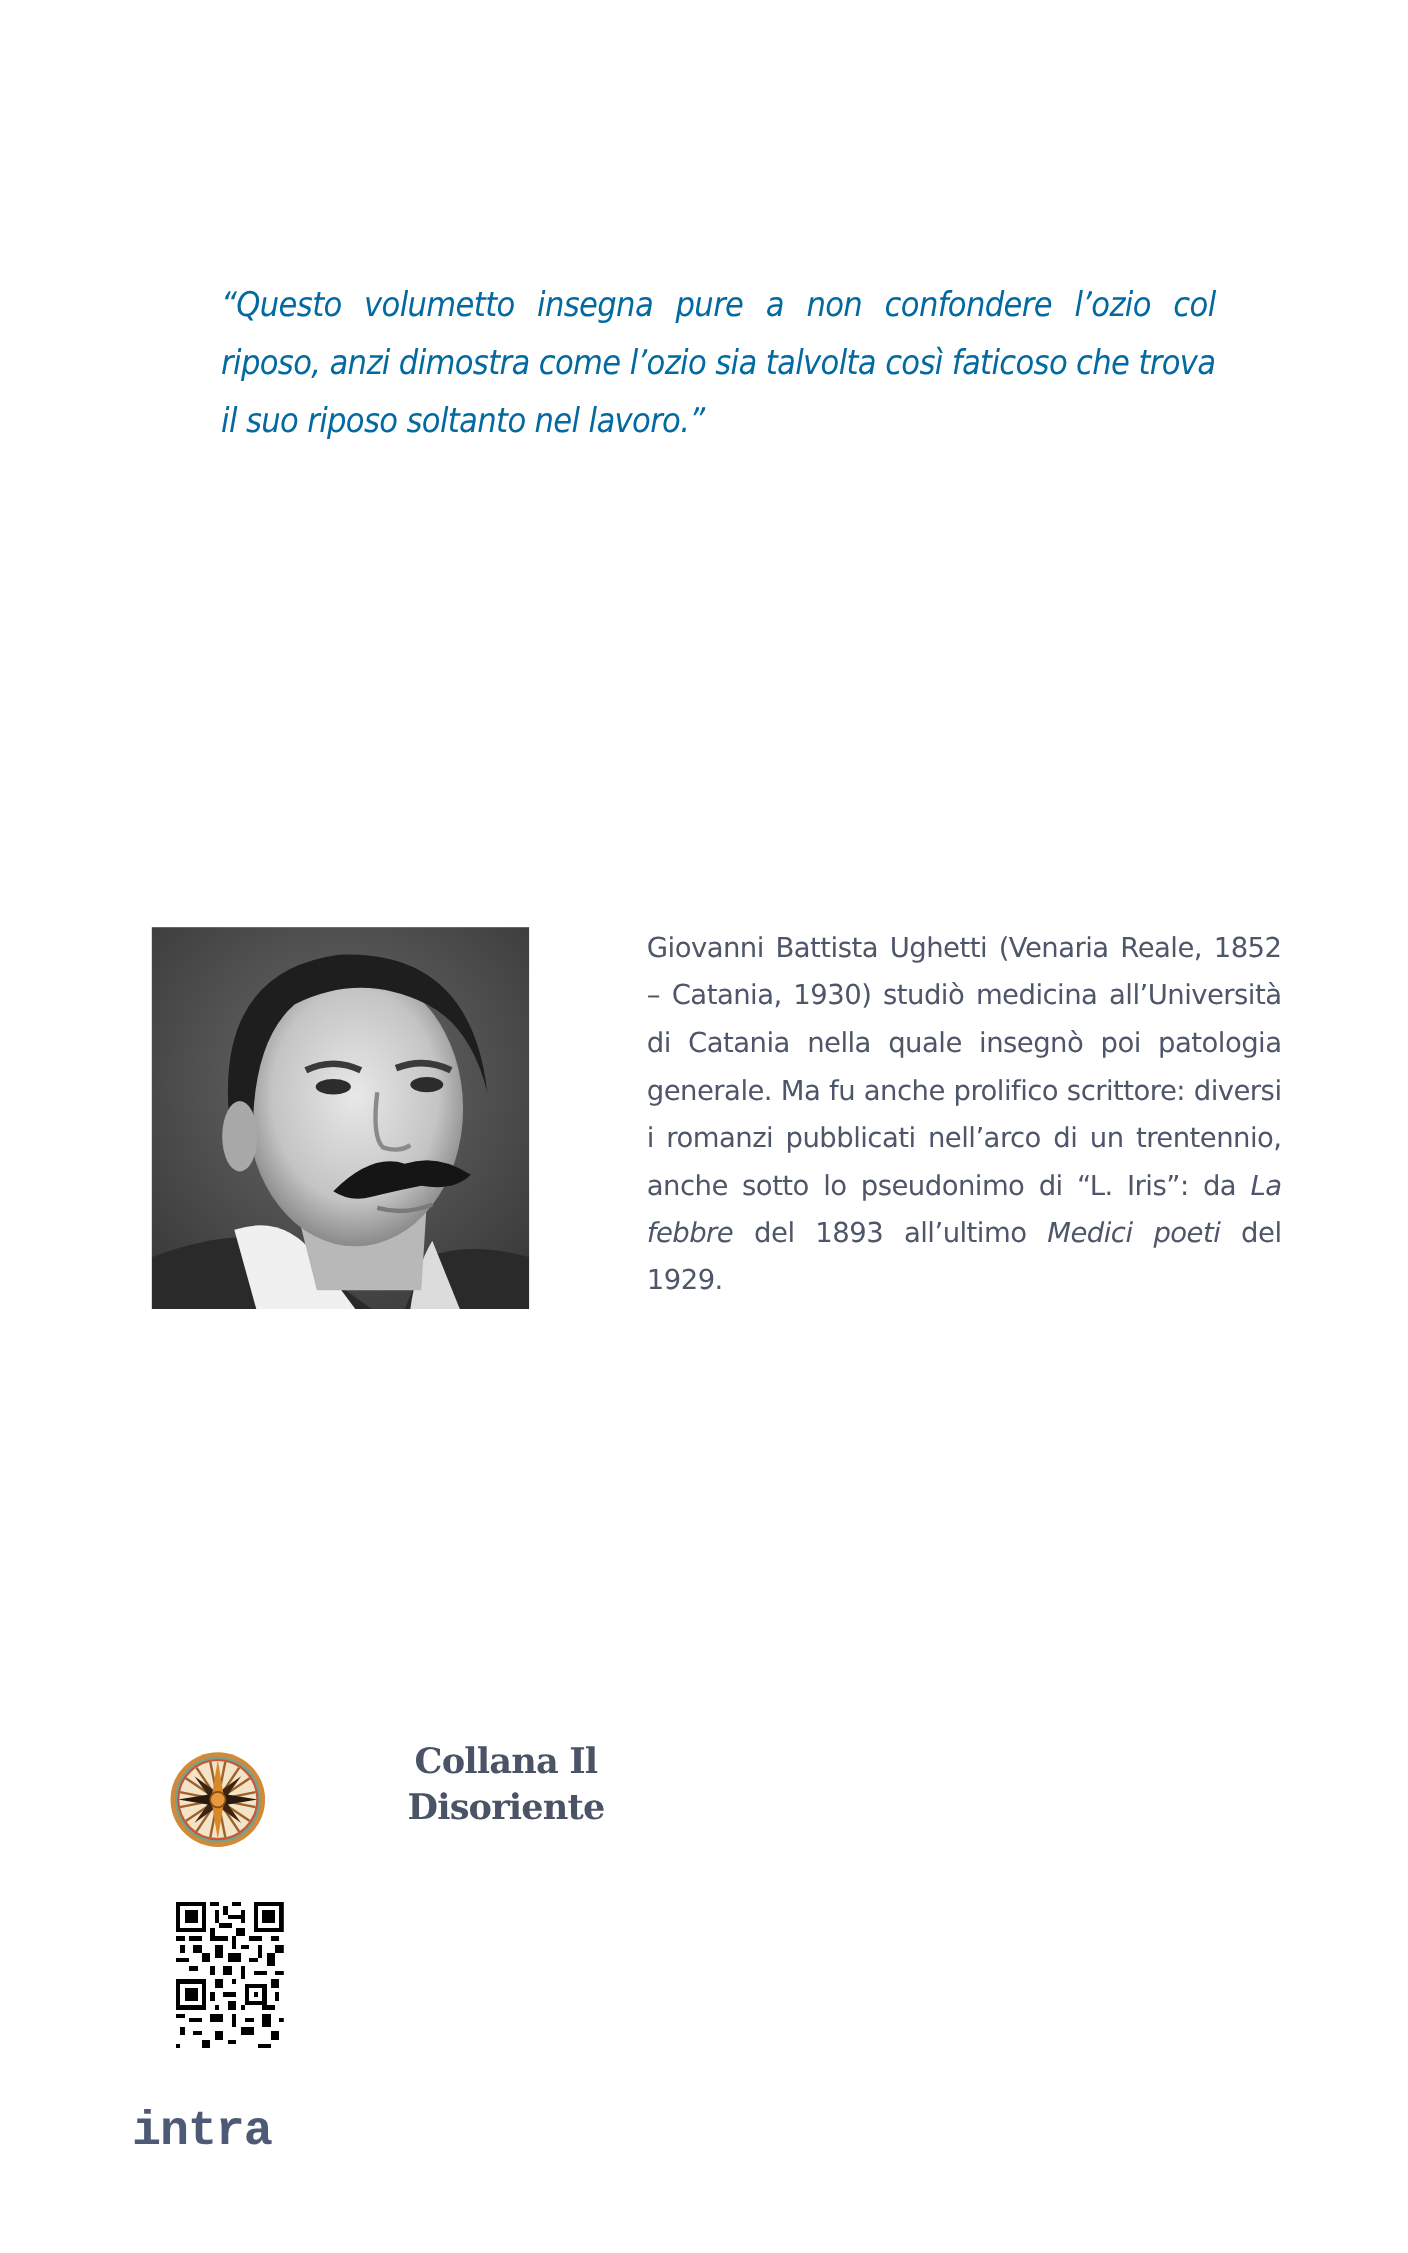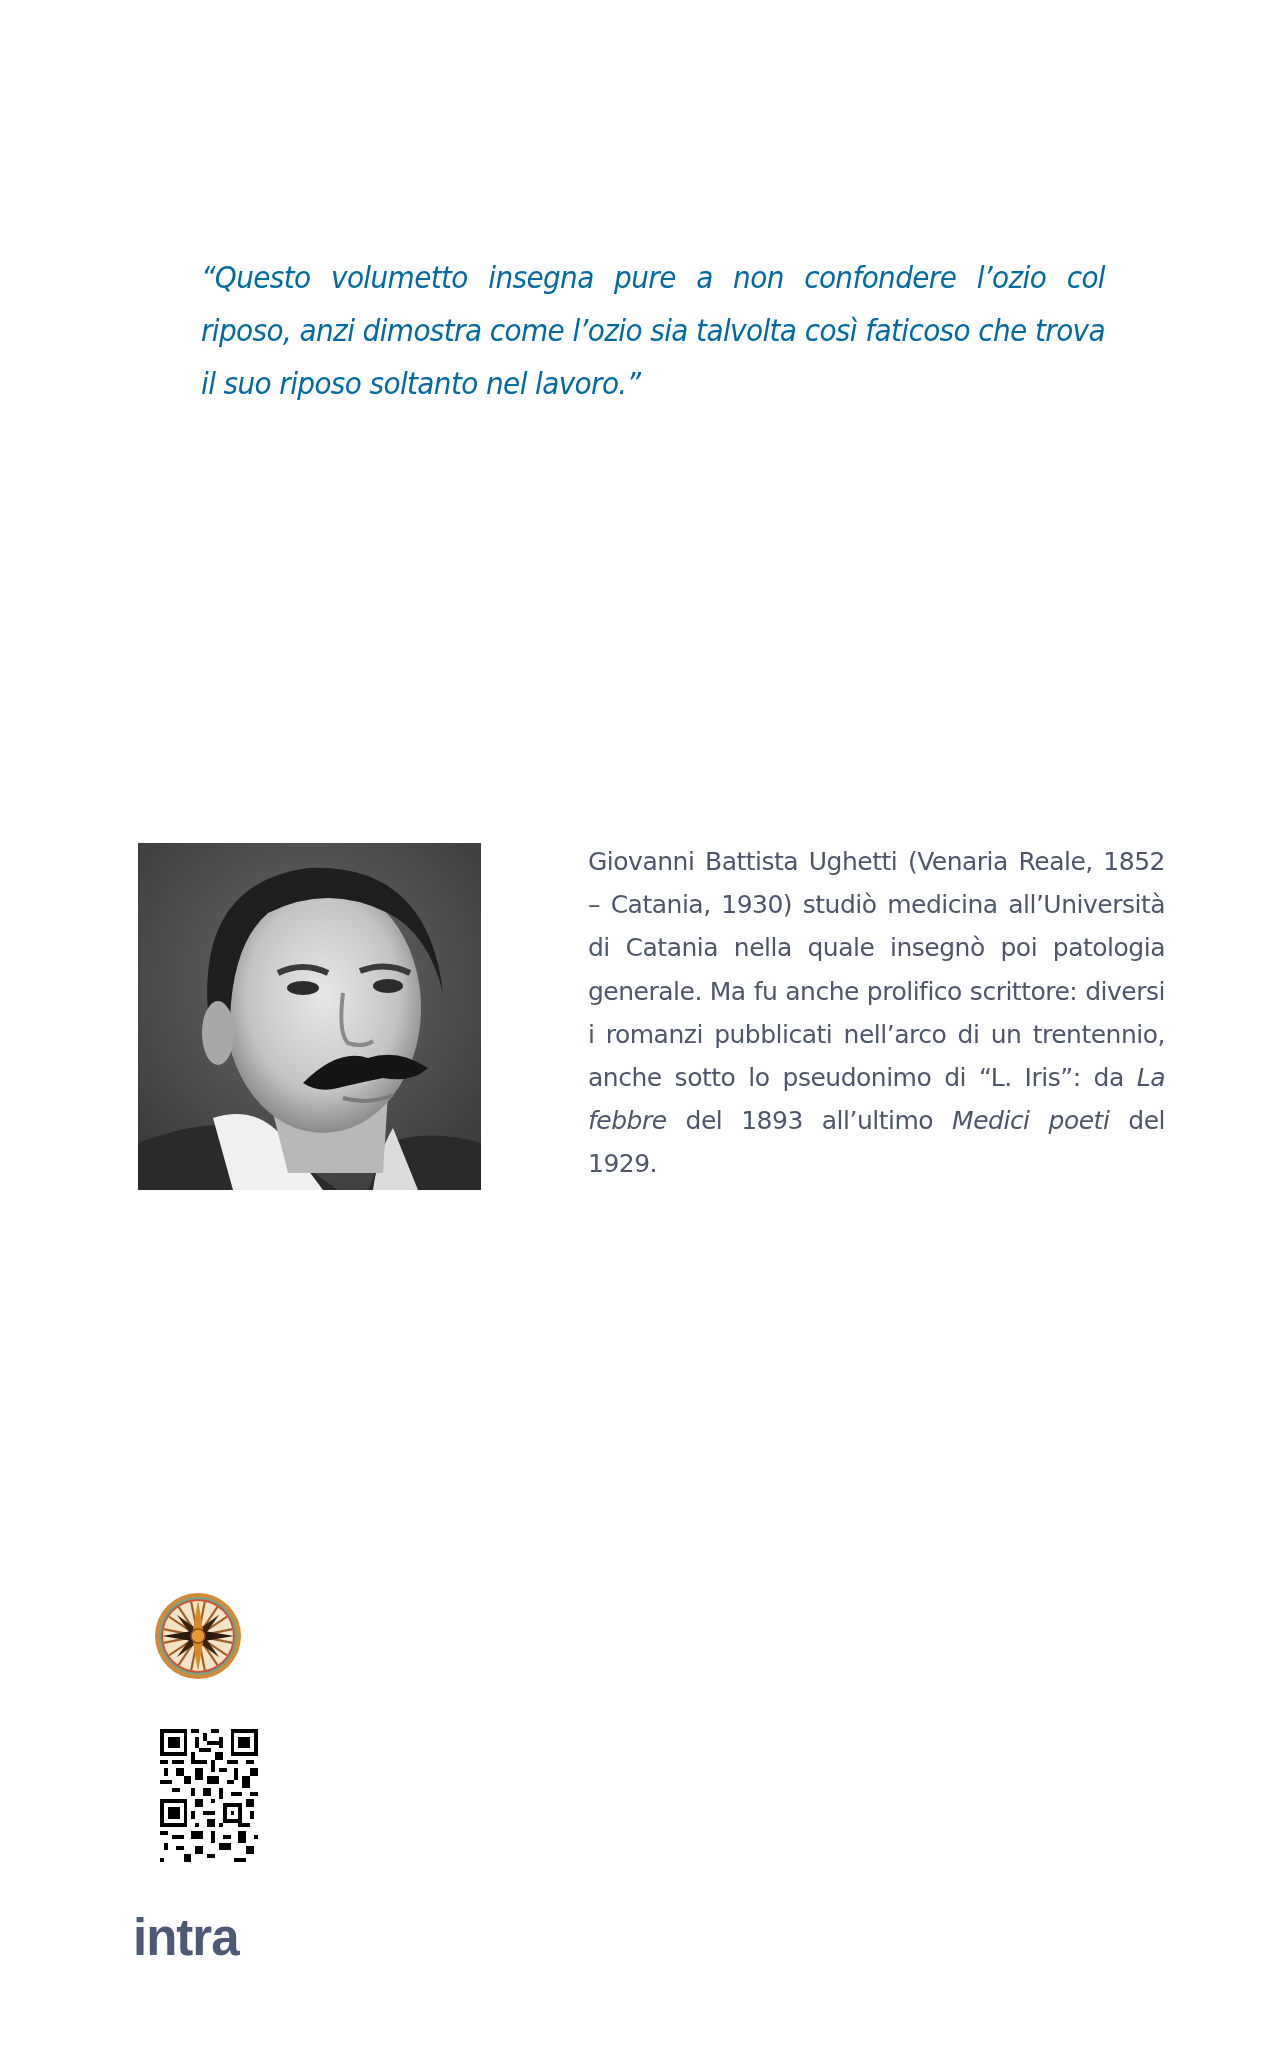--- a/index.html
+++ b/index.html
@@ -31,23 +31,23 @@
       position: absolute; left: 154px; top: 1592px; width: 88px; height: 88px;
     }
     .collana {
       position: absolute; left: 290px; top: 1580px; width: 340px; text-align: center;
       font-family: "DejaVu Serif", "Liberation Serif", serif; color: #4b5366;
     }
     .collana .title { font-size: 32px; font-weight: bold; line-height: 42px; letter-spacing: -0.8px; }
     .collana .subtitle { font-size: 28px; font-weight: bold; line-height: 38px; letter-spacing: -0.8px; }
     .qr { position: absolute; left: 160px; top: 1728px; width: 98px; height: 135px; }
     .logo {
-      position: absolute; left: 133px; top: 1898px;
-      font-family: Liberation Sans, sans-serif; font-weight: bold;
-      font-size: 51px; line-height: 80px; color: #4e5a75; letter-spacing: -1px;
+      position: absolute; left: 120px; top: 1898px;
+      font-family: Liberation Mono, monospace; font-weight: bold;
+      font-size: 44px; line-height: 80px; color: #4e5a75; letter-spacing: -1px;
     }
   </style>
 </head>
 <body>
 
 <p class="quote">“Questo volumetto insegna pure a non confondere l’ozio col riposo, anzi dimostra come l’ozio sia talvolta così faticoso che trova il suo riposo soltanto nel lavoro.”</p>
 
 <div class="photo">
   <svg width="343" height="347" viewBox="0 0 343 347">
     <defs>
@@ -115,20 +115,21 @@
     <g fill="#3a2412">
       <polygon points="44,14 49,44 44,74 39,44" transform="rotate(-45 44 44)"></polygon>
     </g>
     <polygon points="44,8 50,44 44,80 38,44" fill="#d88a2a"></polygon>
     <polygon points="8,44 44,50 80,44 44,38" fill="#2a1a0e"></polygon>
     <circle cx="44" cy="44" r="7" fill="#e89a3a" stroke="#8a4a1a" stroke-width="1.5"></circle>
   </svg>
 </div>
 
 <div class="collana">
+  <div class="title">Collana Il Disoriente</div>
 </div>
 
 <div class="qr">
   <svg width="98" height="135" viewBox="0 0 25 34" shape-rendering="crispEdges">
     <rect width="25" height="34" fill="#fff"></rect>
     <g fill="#000">
 
       <rect x="0" y="0" width="7" height="7"></rect>
         <rect x="1" y="1" width="5" height="5" fill="#fff"></rect>
         <rect x="2" y="2" width="3" height="3"></rect>

